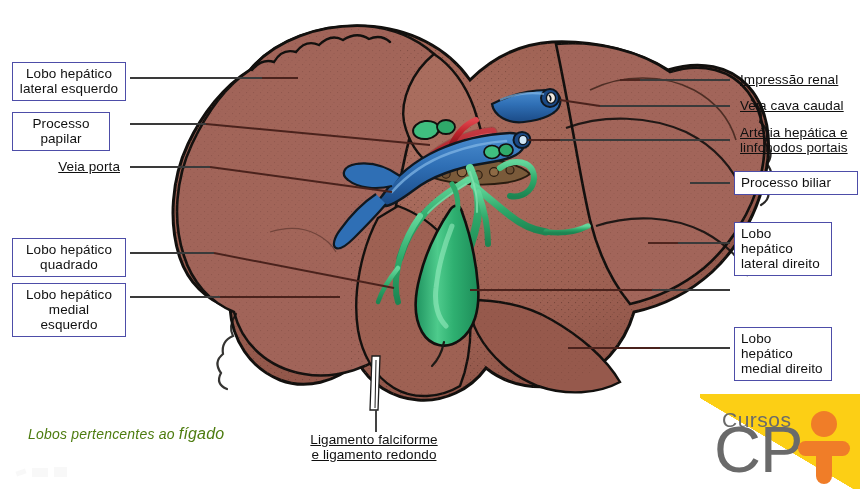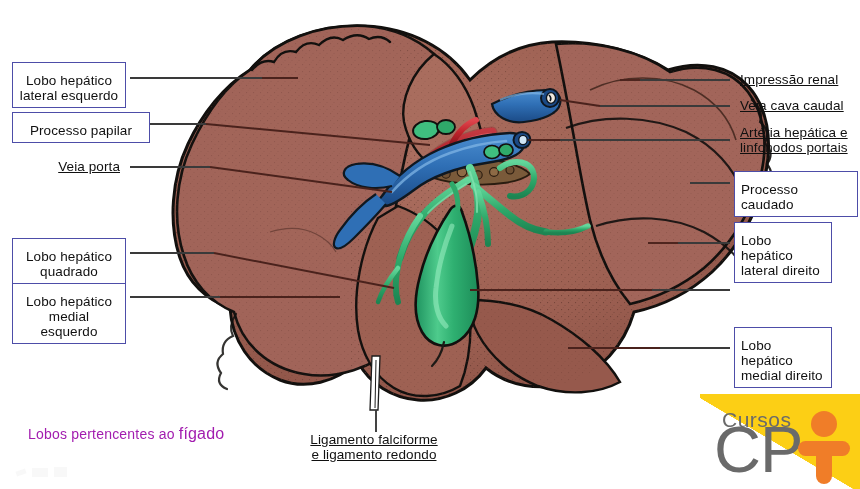--- a/index.html
+++ b/index.html
@@ -16,35 +16,36 @@
     position:absolute;
     font-size:13.5px;
     line-height:15px;
     color:#101010;
     white-space:pre-line;
     letter-spacing:.1px;
   }
   .lbl.boxed{
     border:1.6px solid #4d4da8;
     background:#ffffff;
-    padding:10px 6px 4px 6px;
+    padding:3px 6px 4px 6px;
     box-sizing:border-box;
   }
   .lbl.plain{background:transparent;padding:0;text-decoration:underline;}
   .lbl.ta-r{text-align:right;}
   .lbl.ta-l{text-align:left;}
   .lbl.ta-c{text-align:center;}
 
   
   .caption{
     position:absolute;
-    color:#a21caf;
+    color:#4d7c0f;
     font-size:14px;
     letter-spacing:.2px;
     white-space:nowrap;
+    font-style:italic;
   }
   .caption .big{font-size:16px;}
 
   
   #logo{position:absolute;right:0;bottom:0;width:160px;height:95px;}
   #logo .wedge{
     position:absolute;right:0;bottom:0;width:160px;height:95px;
     background:linear-gradient(to bottom left,#fccf15 0 52%,rgba(255,255,255,0) 52.2% 100%);
   }
   #logo .cursos{
@@ -307,38 +308,38 @@
       <line x1="730" y1="348" x2="660" y2="348" stroke="#3a3a3a"></line>
       <line x1="660" y1="348" x2="568" y2="348" stroke="#4a221c"></line>
 
       <line x1="376" y1="410" x2="376" y2="432" stroke="#3a3a3a"></line>
     </g>
   </svg>
 
   <div class="lbl boxed ta-c" style="left:12px;top:62px;width:114px;">Lobo hepático
 lateral esquerdo</div>
 
-  <div class="lbl boxed ta-c" style="left:12px;top:112px;width:138px;">Processo papilar</div>
+  <div class="lbl boxed ta-c" style="left:12px;top:112px;width:98px;">Processo papilar</div>
 
   <div class="lbl plain ta-r" style="left:2px;top:159px;width:118px;">Veia porta</div>
 
   <div class="lbl boxed ta-c" style="left:12px;top:238px;width:114px;">Lobo hepático
 quadrado</div>
 
   <div class="lbl boxed ta-c" style="left:12px;top:283px;width:114px;">Lobo hepático
 medial esquerdo</div>
 
   <div class="lbl plain ta-l" style="left:740px;top:72px;width:118px;">Impressão renal</div>
 
   <div class="lbl plain ta-l" style="left:740px;top:125px;width:120px;">Artéria hepática e
 linfonodos portais</div>
 
   <div class="lbl plain ta-l" style="left:740px;top:98px;width:120px;">Veia cava caudal</div>
 
-  <div class="lbl boxed ta-l" style="left:734px;top:171px;width:124px;">Processo caudado</div>
+  <div class="lbl boxed ta-l" style="left:734px;top:171px;width:124px;">Processo biliar</div>
 
   <div class="lbl boxed ta-l" style="left:734px;top:222px;width:98px;">Lobo hepático
 lateral direito</div>
 
 
   <div class="lbl boxed ta-l" style="left:734px;top:327px;width:98px;">Lobo hepático
 medial direito</div>
 
   <div class="lbl plain ta-c" style="left:288px;top:432px;width:172px;">Ligamento falciforme
 e ligamento redondo</div>

